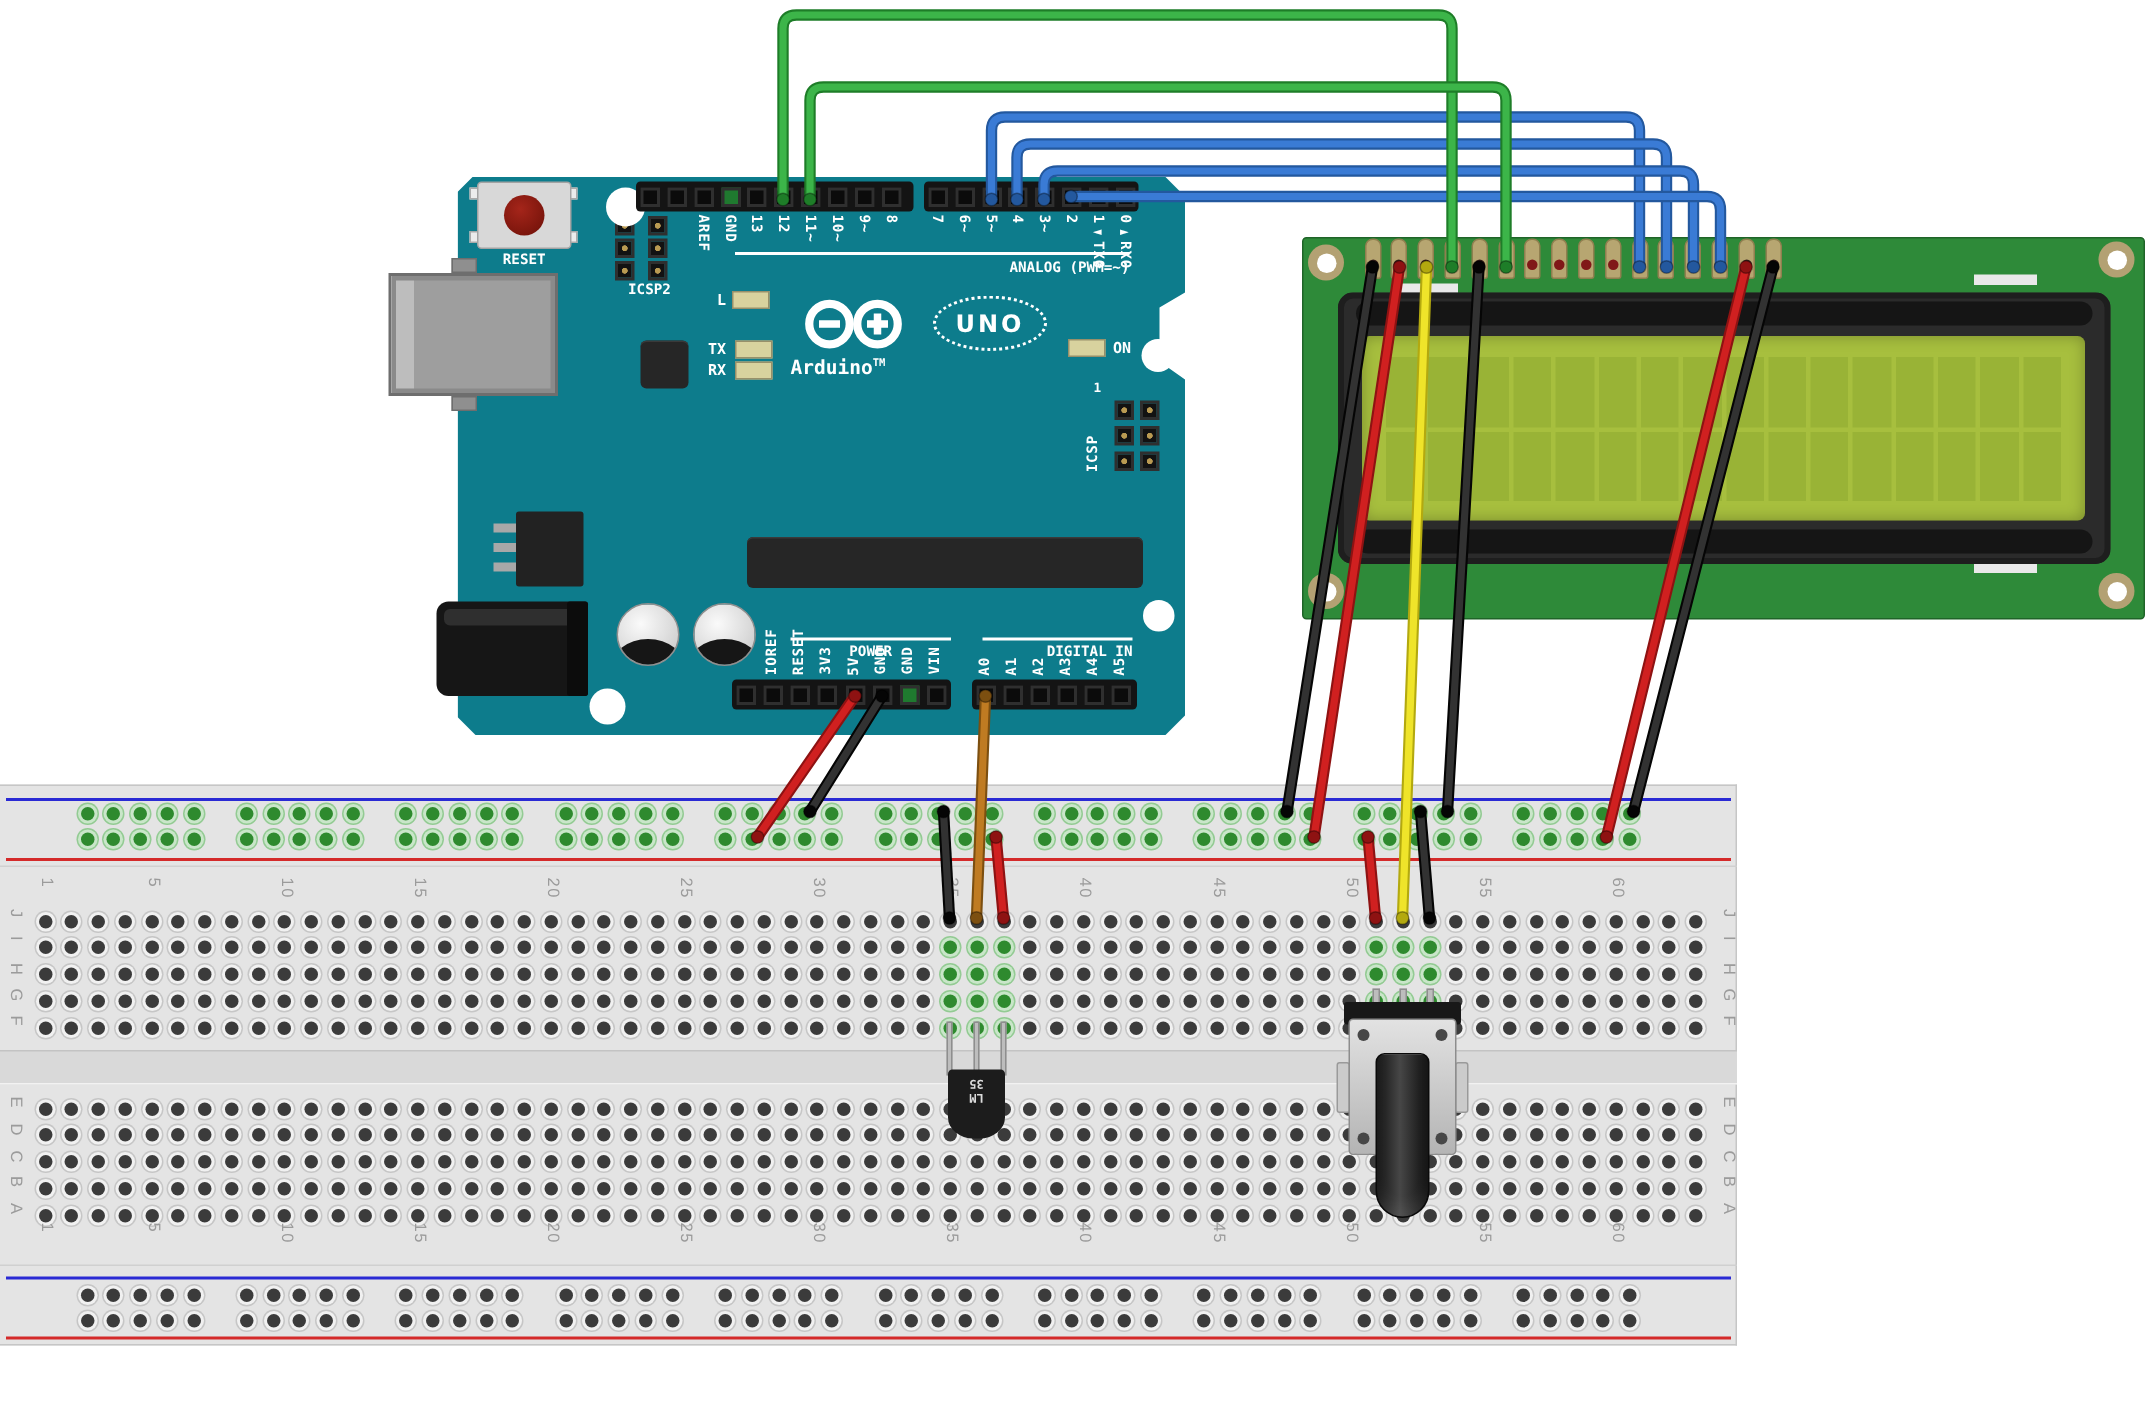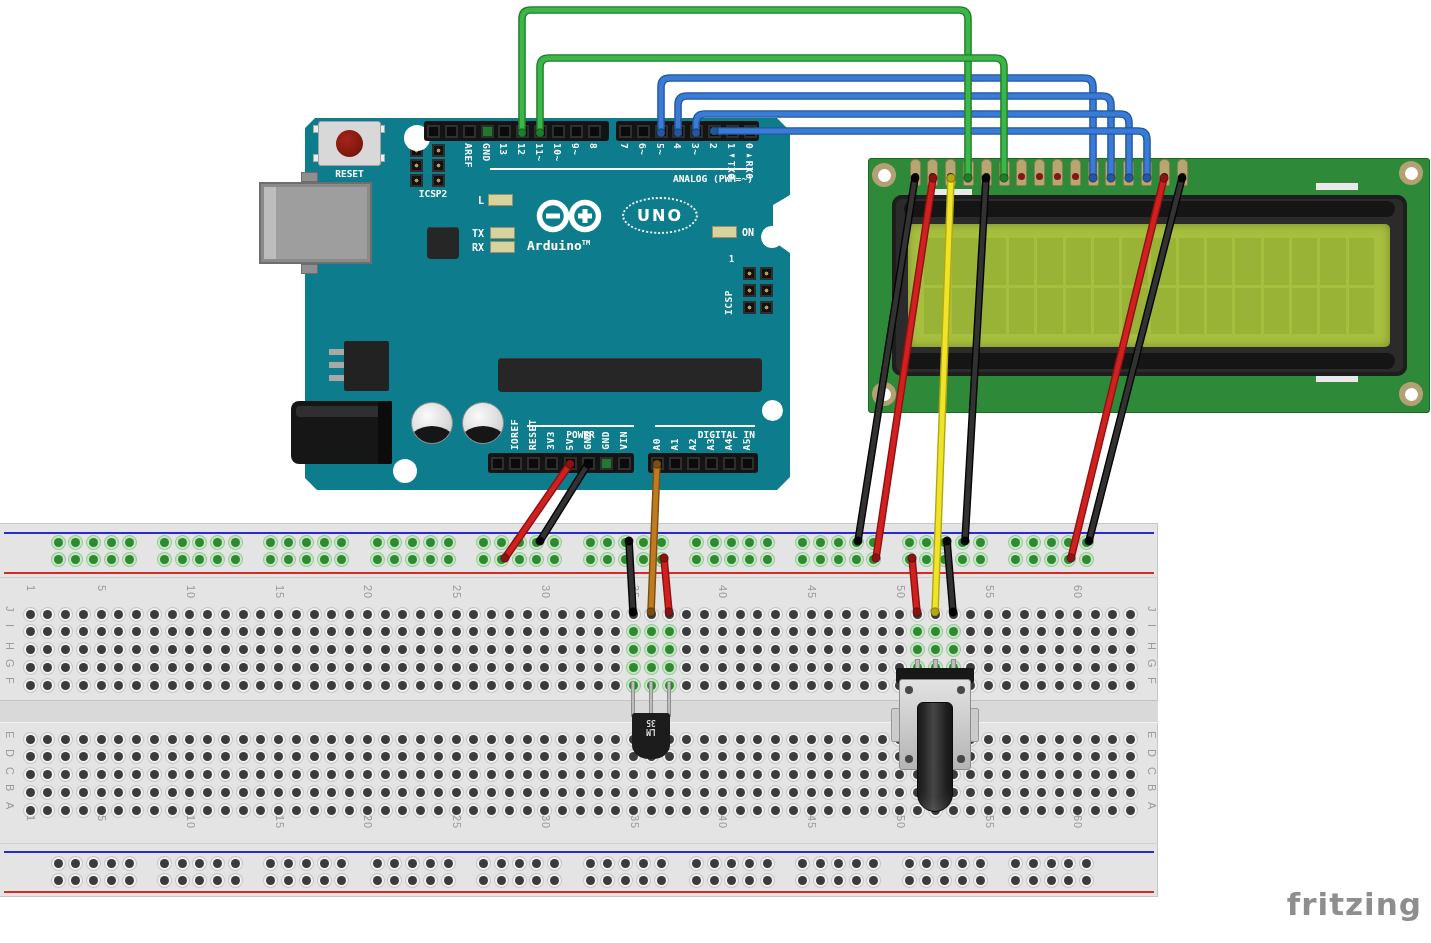--- a/index.html
+++ b/index.html
@@ -1352,14 +1352,13 @@
         <circle cx="633" cy="612" r="4.2" fill="#050505" stroke="rgba(0,0,0,.35)" stroke-width="1"></circle>
       </g>
       <g>
         <path d="M664,558 L669,612" fill="none" stroke="#8e1212" stroke-width="7.6" stroke-linecap="round" stroke-linejoin="round"></path>
         <path d="M664,558 L669,612" fill="none" stroke="#d02020" stroke-width="4.8" stroke-linecap="round" stroke-linejoin="round"></path>
         <circle cx="664" cy="558" r="4.2" fill="#8e1212" stroke="rgba(0,0,0,.35)" stroke-width="1"></circle>
         <circle cx="669" cy="612" r="4.2" fill="#8e1212" stroke="rgba(0,0,0,.35)" stroke-width="1"></circle>
       </g>
     </svg>
 
-  <div id="watermark">fritzing</div>
 </div>
 
 </body></html>

